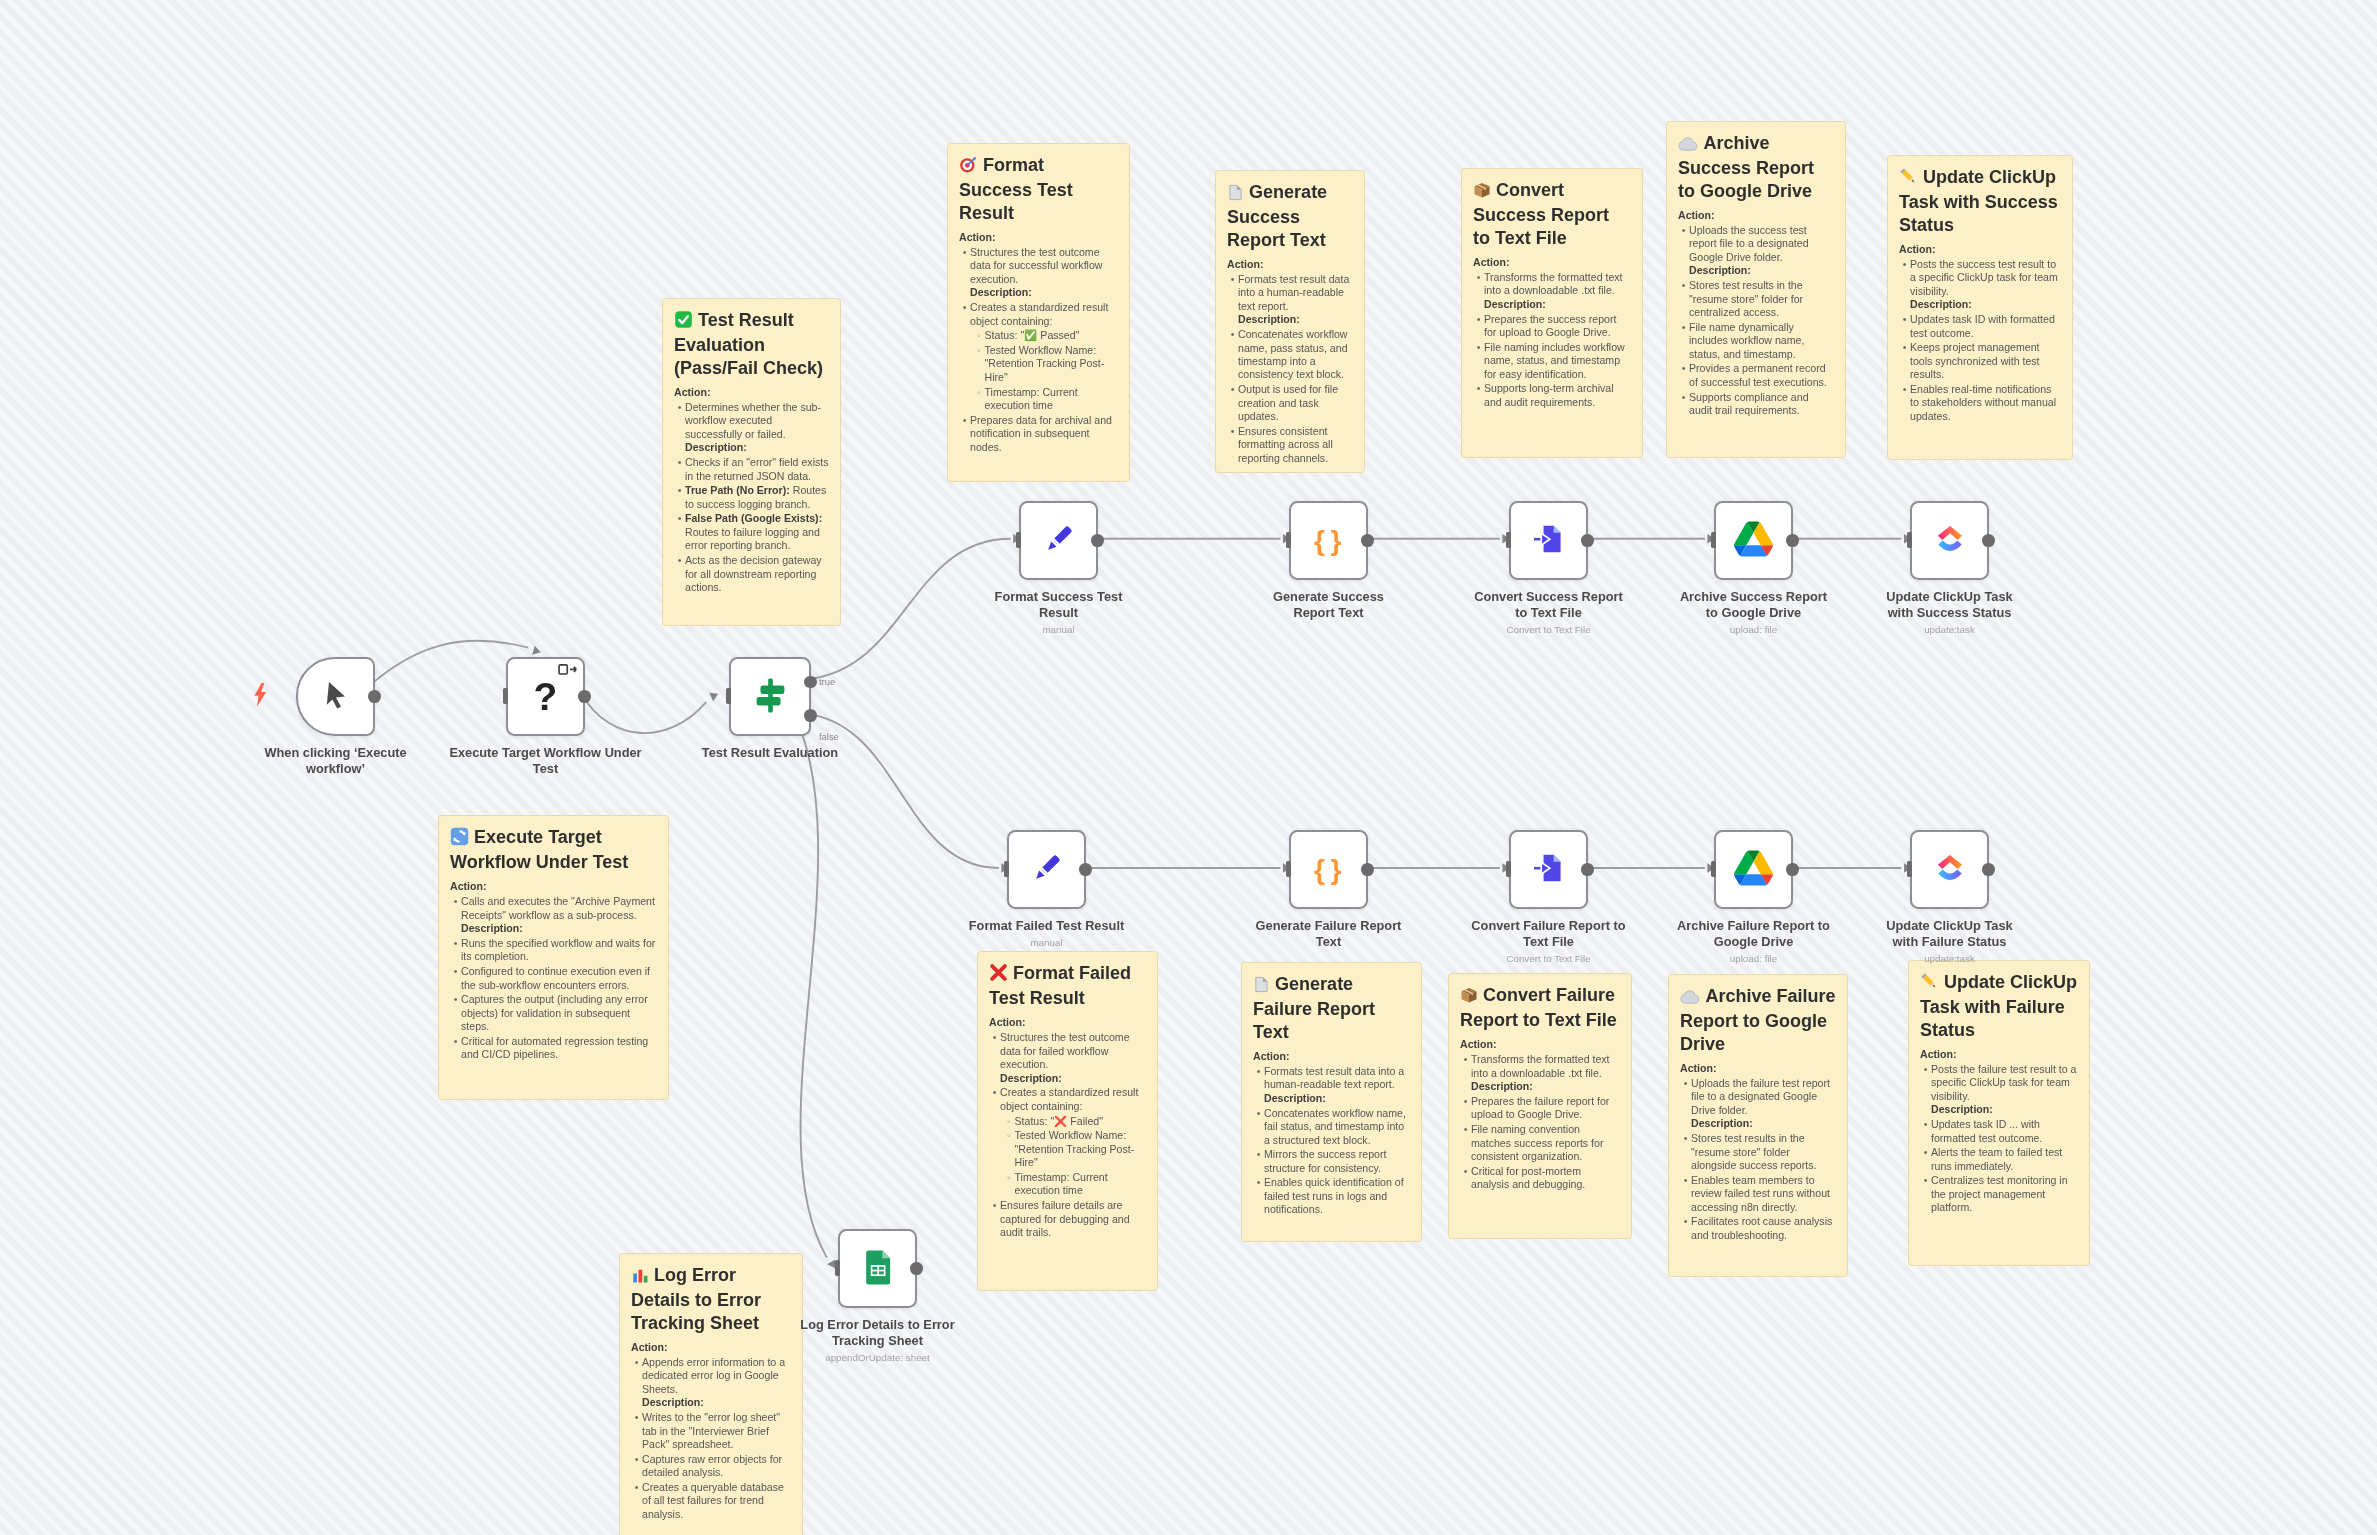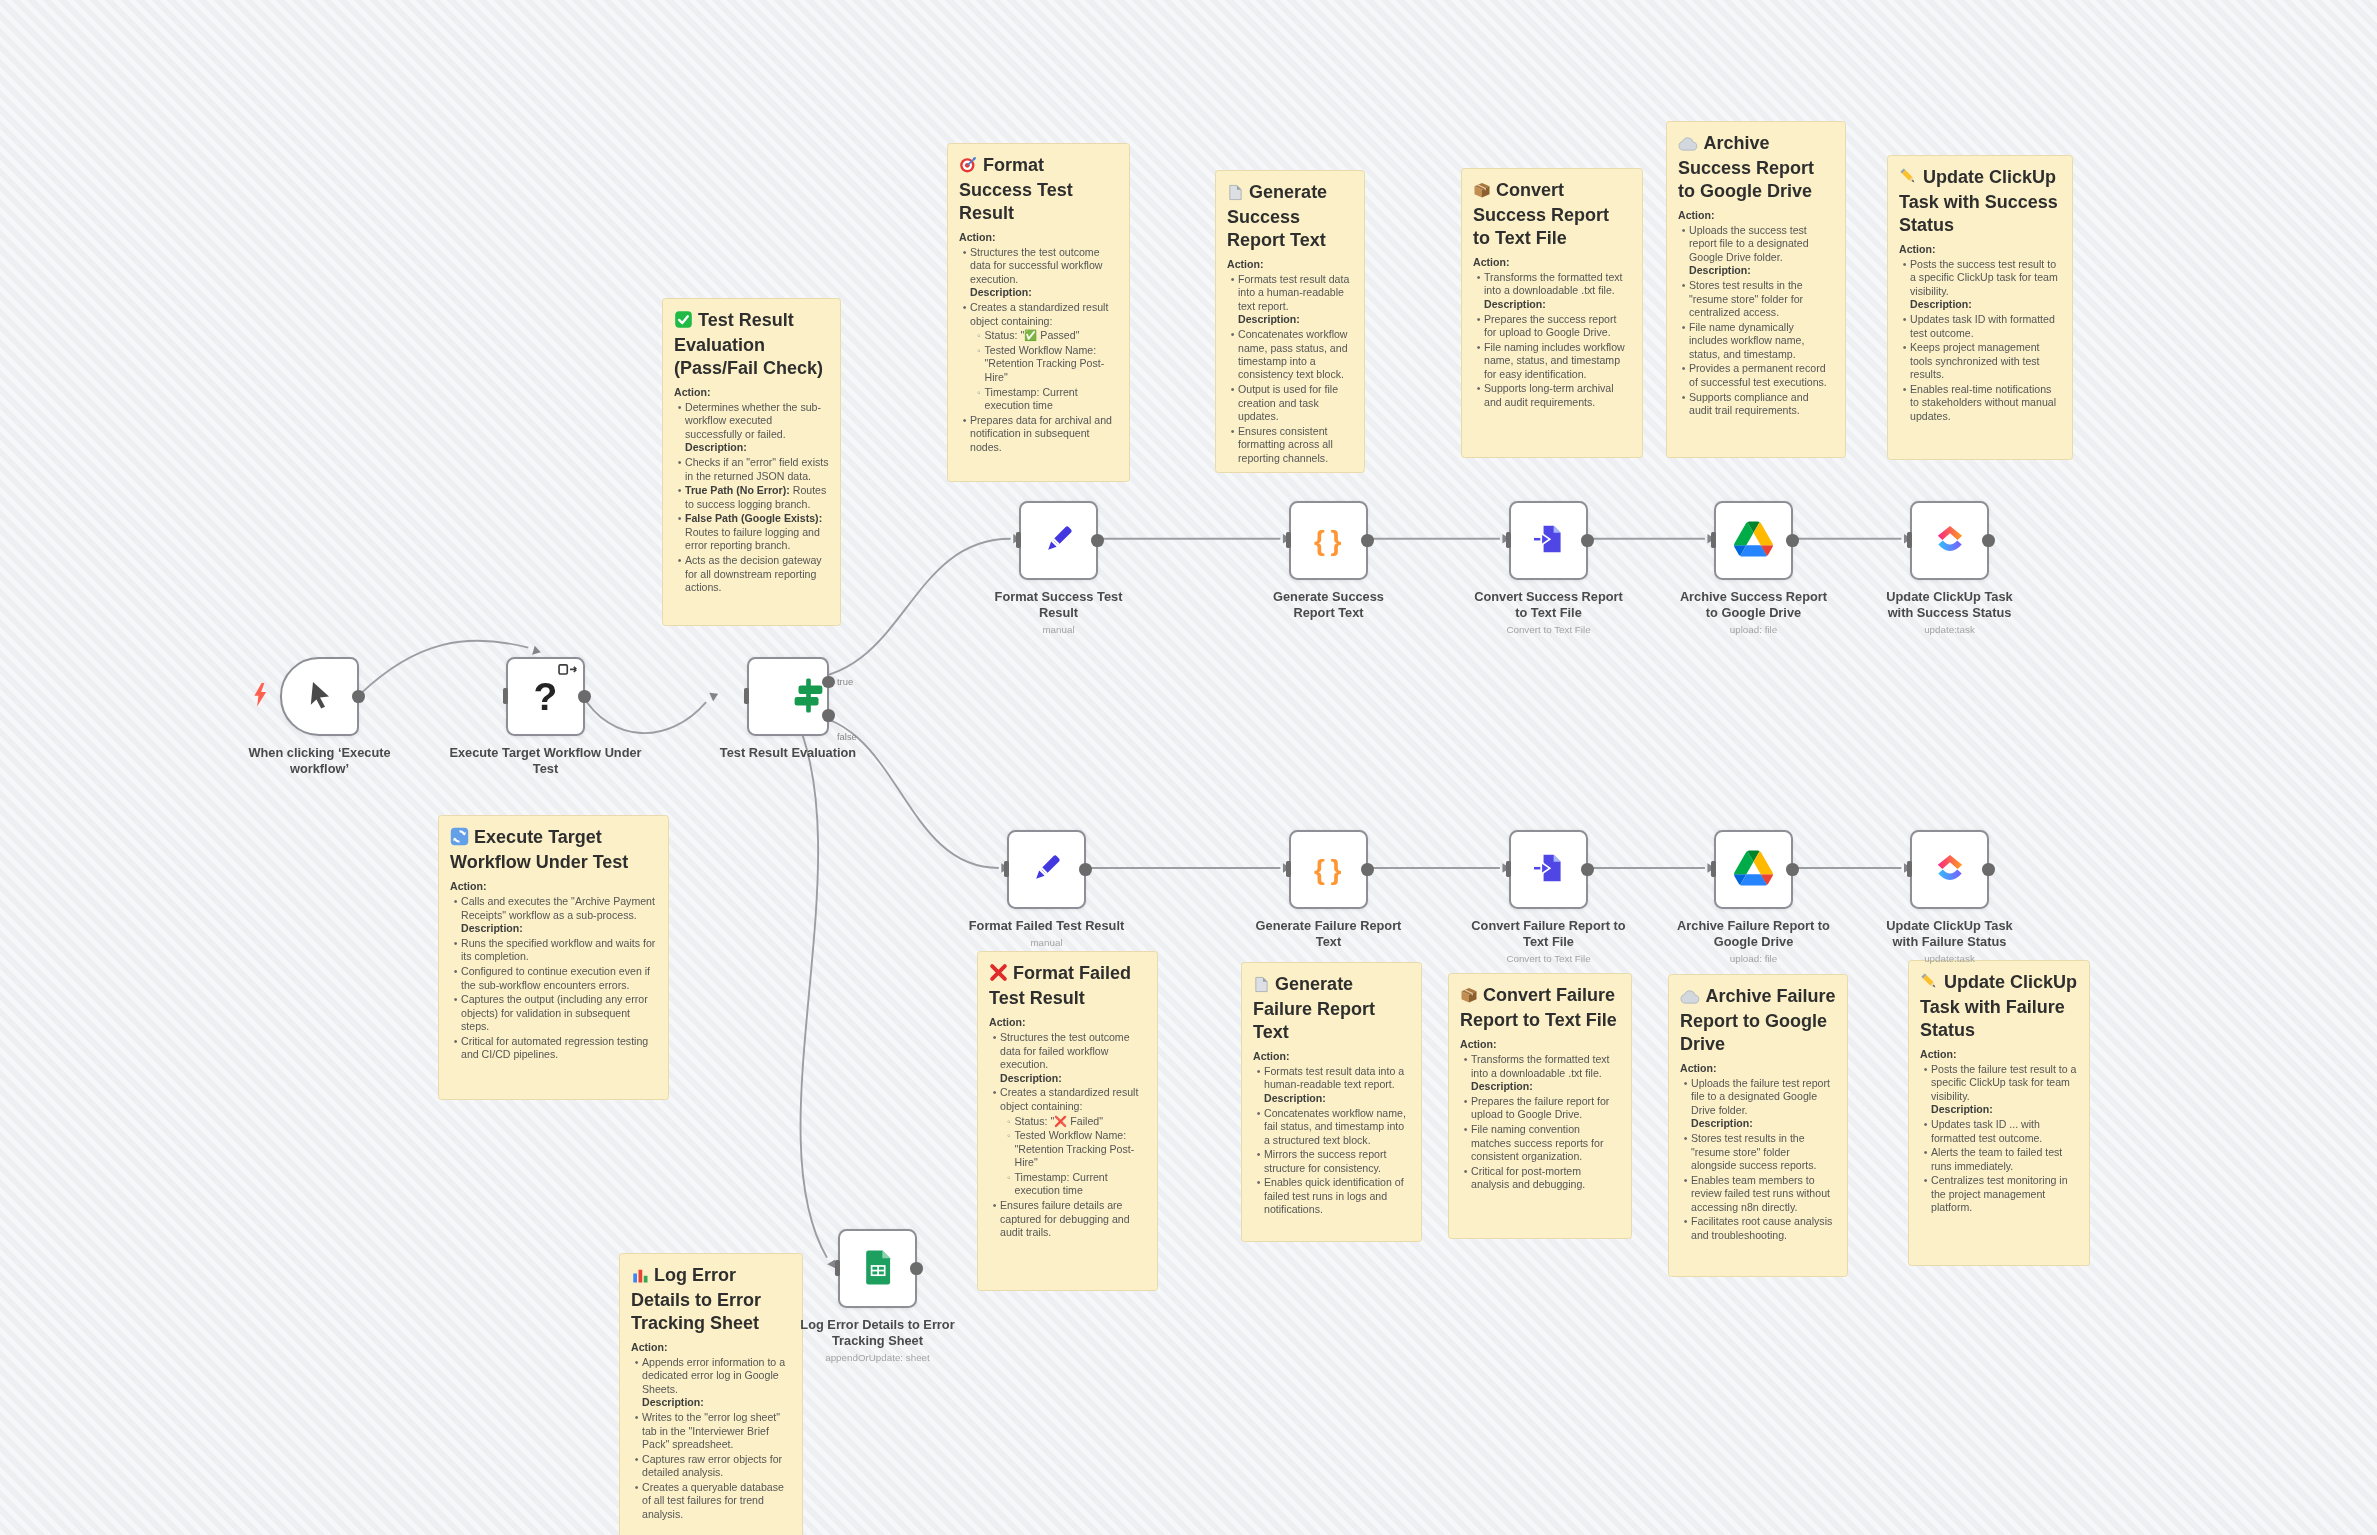--- a/index.html
+++ b/index.html
@@ -465,21 +465,21 @@
         <div class="srow">
           <span class="mk">•</span>
           <div class="tx">Captures raw error objects for detailed analysis.</div>
         </div>
         <div class="srow">
           <span class="mk">•</span>
           <div class="tx">Creates a queryable database of all test failures for trend analysis.</div>
         </div>
       </div>
     </div>
-    <div class="node trigger" style="left: 280px; top: 657px; width: 75px; height: 75px;">
+    <div class="node trigger" style="left: 296px; top: 657px; width: 75px; height: 75px;">
       <span><svg viewBox="0 0 32 32" width="32" height="32">
           <path d="M9 3 L25 17.5 L16 18.6 L21 27.8 L17.2 29.6 L12.4 20.4 L6.8 25.8 Z" fill="#4a4a4a"></path>
         </svg></span>
       <span class="port-out" style="top: 31px;"></span>
       <div class="nlabel" style="width: 157px;">When clicking ‘Execute workflow’</div>
     </div>
     <span class="bolt" style="left: 253px; top: 682px;"><svg viewBox="0 0 16 28" width="14.5" height="25.5">
         <path d="M9.5 1 L1.5 15 h4.5 L4.5 27 L14.5 11 h-5.5 L12.5 1 Z" fill="#ff6150"></path>
       </svg></span>
     <div class="node" style="left: 506px; top: 657px; width: 75px; height: 75px;">
@@ -487,21 +487,21 @@
         <div class="q">?</div>
       </span>
       <span class="corner-glyph"><svg viewBox="0 0 22 14" width="20.4" height="12.8">
           <rect x="1" y="2" width="9" height="10" rx="1.5" fill="none" stroke="#3c3c3c" stroke-width="1.8"></rect>
           <path d="M13 7 h7 m0 0 l-2.8 -2.8 M20 7 l-2.8 2.8" stroke="#3c3c3c" stroke-width="1.8" fill="none"></path>
         </svg></span>
       <span class="port-in" style="top: 29px;"></span>
       <span class="port-out" style="top: 31px;"></span>
       <div class="nlabel" style="width: 196px;">Execute Target Workflow Under Test</div>
     </div>
-    <div class="node" style="left: 747px; top: 657px; width: 78px; height: 75px; justify-content: flex-end;">
+    <div class="node" style="left: 729px; top: 657px; width: 78px; height: 75px;">
       <span><svg viewBox="0 0 48 48" width="37" height="37">
           <rect x="21" y="2" width="6" height="44" rx="2" fill="#17994f"></rect>
           <rect x="11" y="11" width="31" height="11" rx="3" fill="#17994f"></rect>
           <rect x="6" y="26" width="31" height="11" rx="3" fill="#17994f"></rect>
         </svg></span>
       <span class="port-in" style="top: 29px;"></span>
       <span class="port-out" style="top: 16.6px;"></span>
       <span class="port-label" style="left: 88px; top: 17px;">true</span>
       <span class="port-out" style="top: 50px;"></span>
       <span class="port-label" style="left: 88px; top: 50px; margin-top: 22px;">false</span>

